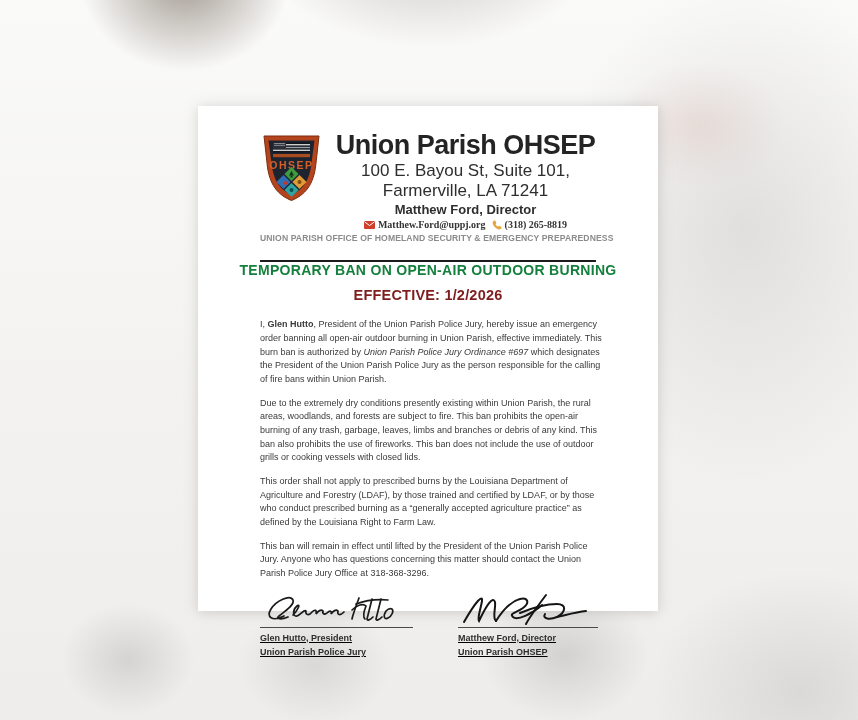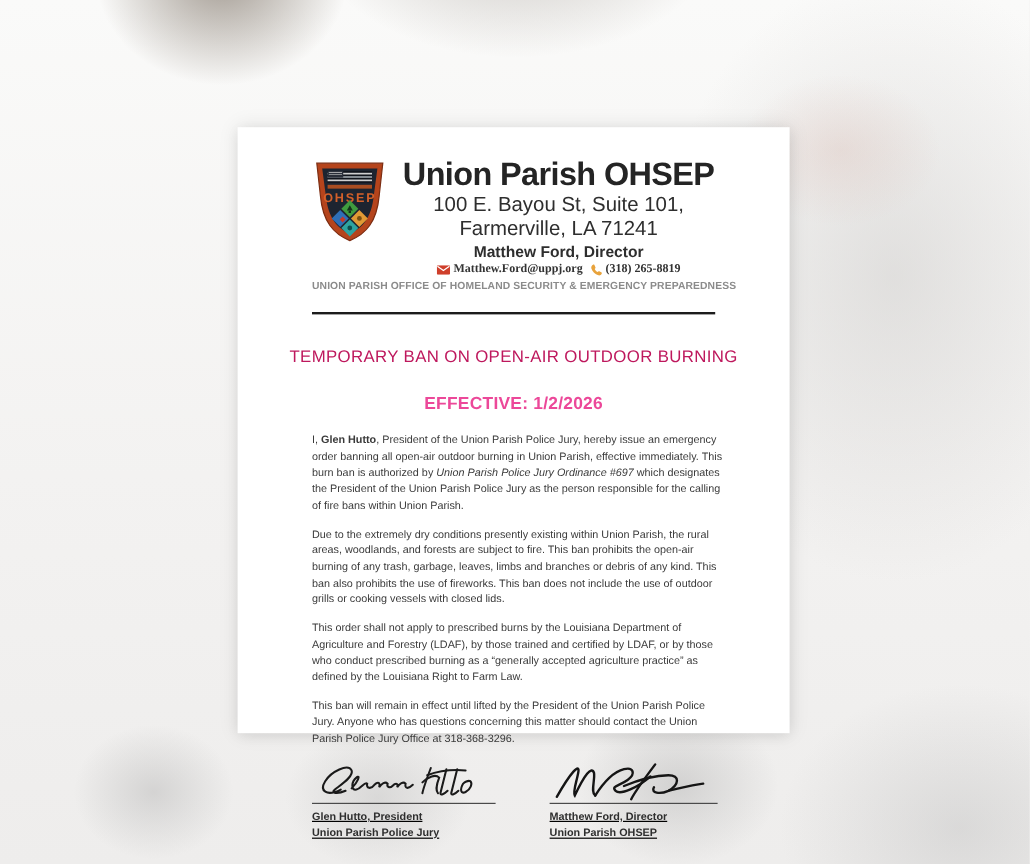--- a/index.html
+++ b/index.html
@@ -36,24 +36,24 @@
   .contact-row{display:flex;justify-content:center;align-items:center;gap:6px;margin-top:2px;
     font-size:10px;font-weight:700;color:#333;font-family:Liberation Serif, serif;}
   .contact-item{display:flex;align-items:center;gap:3px;}
   .contact-item svg{display:block;}
   .banner{
     width:336px;margin:3px auto 0;text-align:center;
     font-size:8.6px;font-weight:700;color:#8b8b8b;letter-spacing:.1px;
     border-bottom:2.5px solid #1c1c1c;padding-bottom:17px;white-space:nowrap;
   }
   
-  .ban-title{margin-top:27px;text-align:center;font-size:14px;font-weight:400;
-    letter-spacing:.3px;color:#be185d;}
-  .effective{margin-top:24px;text-align:center;font-size:14.5px;font-weight:700;
-    letter-spacing:.2px;color:#ec4899;}
+  .ban-title{text-align:center;font-size:14px;font-weight:700;
+    letter-spacing:.3px;color:#15803d;}
+  .effective{margin-top:9px;text-align:center;font-size:14.5px;font-weight:700;
+    letter-spacing:.2px;color:#7f1d1d;}
   
   .body-copy{margin:15px 56px 0 62px;font-size:9px;line-height:1.52;color:#3a3a3a;}
   .body-copy p{margin:0 0 10px 0;}
   
   .sig-row{display:flex;justify-content:space-between;align-items:flex-end;margin:4px 60px 0 62px;}
   .sig-block{width:153px;text-decoration:underline;}
   .sig-block.right{width:140px;}
   .sig-script{display:block;width:100%;height:36px;}
   .sig-line{border:0;border-top:1.5px solid #4a4a4a;margin:0 0 3px 0;}
   .sig-name,.sig-org{font-size:9px;font-weight:600;color:#2e2e2e;line-height:1.6;}

